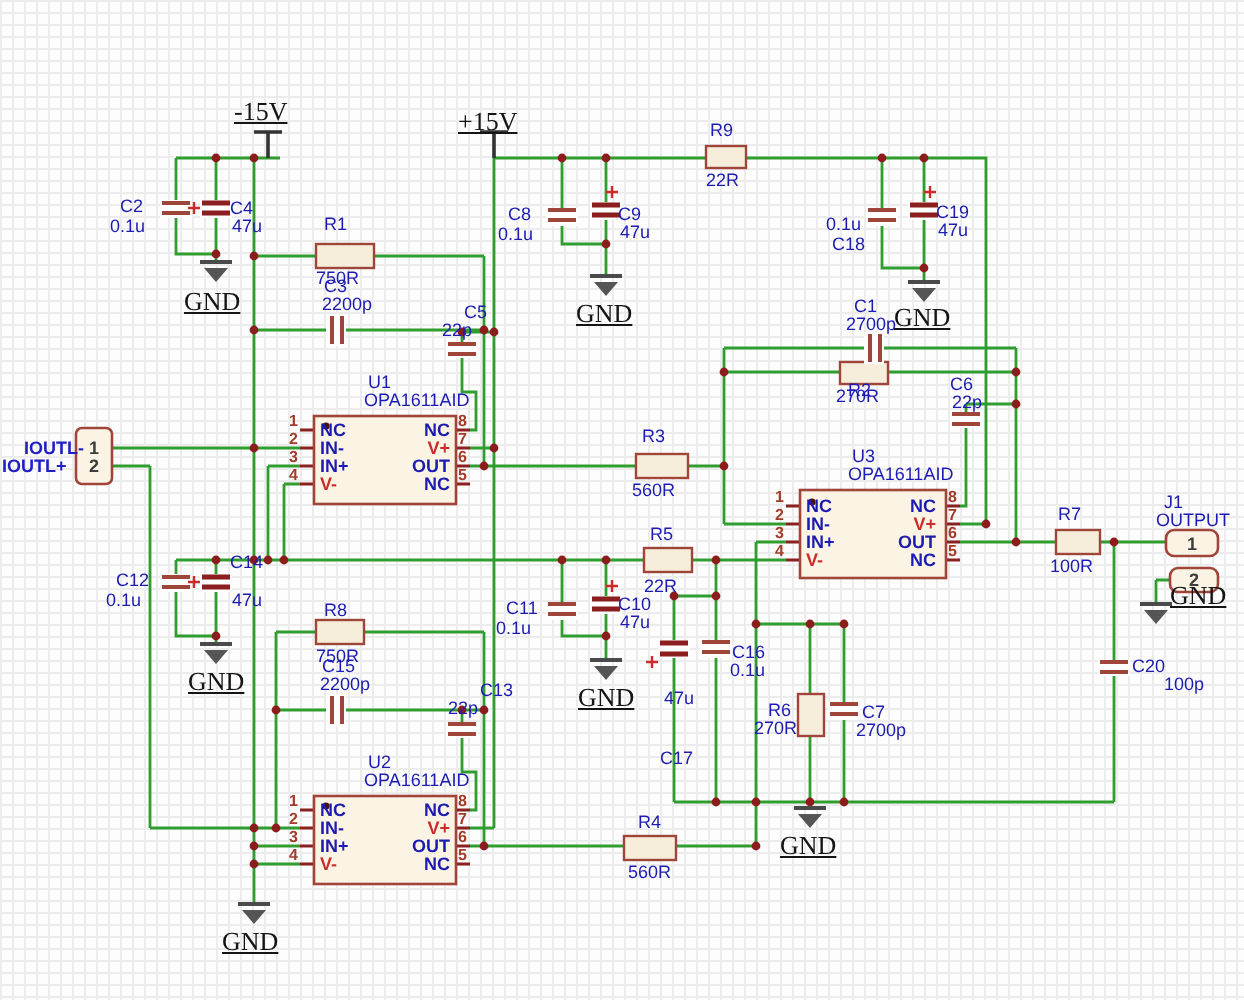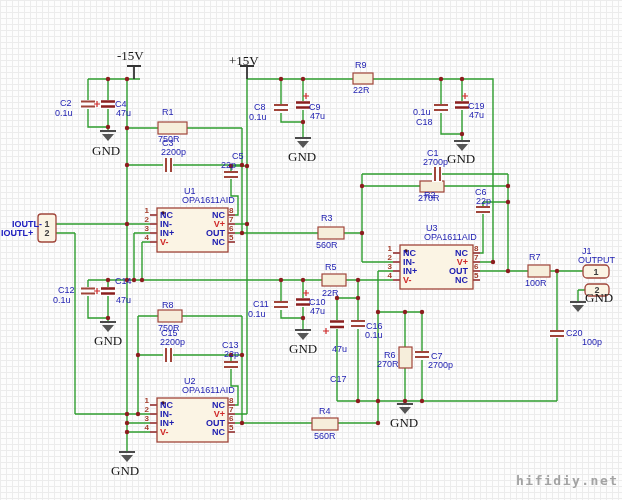--- a/index.html
+++ b/index.html
@@ -7,21 +7,21 @@
     background-image:linear-gradient(to right,#ececec 1px,transparent 1px),
                      linear-gradient(to bottom,#ececec 1px,transparent 1px);
     background-size:6px 6px;font-family:"Liberation Sans",sans-serif;}
   #canvas svg{position:absolute;left:0;top:0;}
   .lbl{position:absolute;font:9px/10px "Liberation Sans",sans-serif;color:#1c1cb0;white-space:nowrap;}
   .pnum{position:absolute;font:bold 8px/9px "Liberation Sans",sans-serif;color:#a33c2a;width:11px;white-space:nowrap;}
   .pr{text-align:right;}
   .pl{position:absolute;font:bold 9px/10px "Liberation Sans",sans-serif;color:#1c1cb0;white-space:nowrap;}
   .plr{text-align:right;width:45px;}
   .red{color:#cf2a2a;}
-  .blk{position:absolute;font:13px/14px "Liberation Serif",serif;color:#151515;white-space:nowrap;}
+  .blk{position:absolute;font:13px/14px "Liberation Serif",serif;color:#151515;white-space:nowrap;text-decoration:underline;}
   .cpin{position:absolute;font:bold 9px/10px "Liberation Sans",sans-serif;color:#3d3d3d;text-align:center;white-space:nowrap;}
   .io{position:absolute;font:bold 9px/10px "Liberation Sans",sans-serif;color:#2020c0;white-space:nowrap;}
   .wm{position:absolute;font:bold 13px/14px "DejaVu Sans Mono",monospace;color:#a3a3a3;letter-spacing:1.5px;}
 </style>
 </head>
 <body>
 
 <div id="canvas">
 
 <svg width="622" height="500" viewBox="0 0 622 500">
@@ -268,21 +268,21 @@
 <div class="lbl" style="left:115px;top:276px">C14</div>
 <div class="lbl" style="left:116px;top:295px">47u</div>
 <div class="lbl" style="left:253px;top:299px">C11</div>
 <div class="lbl" style="left:248px;top:309px">0.1u</div>
 <div class="lbl" style="left:309px;top:297px">C10</div>
 <div class="lbl" style="left:310px;top:306px">47u</div>
 <div class="lbl" style="left:162px;top:300px">R8</div>
 <div class="lbl" style="left:158px;top:323px">750R</div>
 <div class="lbl" style="left:161px;top:328px">C15</div>
 <div class="lbl" style="left:160px;top:337px">2200p</div>
-<div class="lbl" style="left:222px;top:340px">C13</div>
+<div class="lbl" style="left:240px;top:340px">C13</div>
 <div class="lbl" style="left:224px;top:349px">22p</div>
 <div class="lbl" style="left:332px;top:344px">47u</div>
 <div class="lbl" style="left:330px;top:374px">C17</div>
 <div class="lbl" style="left:366px;top:321px">C16</div>
 <div class="lbl" style="left:365px;top:330px">0.1u</div>
 <div class="lbl" style="left:384px;top:350px">R6</div>
 <div class="lbl" style="left:377px;top:359px">270R</div>
 <div class="lbl" style="left:431px;top:351px">C7</div>
 <div class="lbl" style="left:428px;top:360px">2700p</div>
 <div class="lbl" style="left:319px;top:406px">R4</div>
@@ -353,15 +353,14 @@
 <div class="io" style="left:12px;top:219px">IOUTL-</div>
 <div class="io" style="left:1px;top:228px">IOUTL+</div>
 <div class="cpin" style="left:39px;top:219px;width:16px">1</div>
 <div class="cpin" style="left:39px;top:228px;width:16px">2</div>
 
 <div class="lbl" style="left:582px;top:246px">J1</div>
 <div class="lbl" style="left:578px;top:255px">OUTPUT</div>
 <div class="cpin" style="left:583px;top:267px;width:26px">1</div>
 <div class="cpin" style="left:585px;top:285px;width:24px">2</div>
 
-<div class="wm" style="left:516px;top:474px">hifidiy.net</div>
 
 </div>
 
 </body></html>

